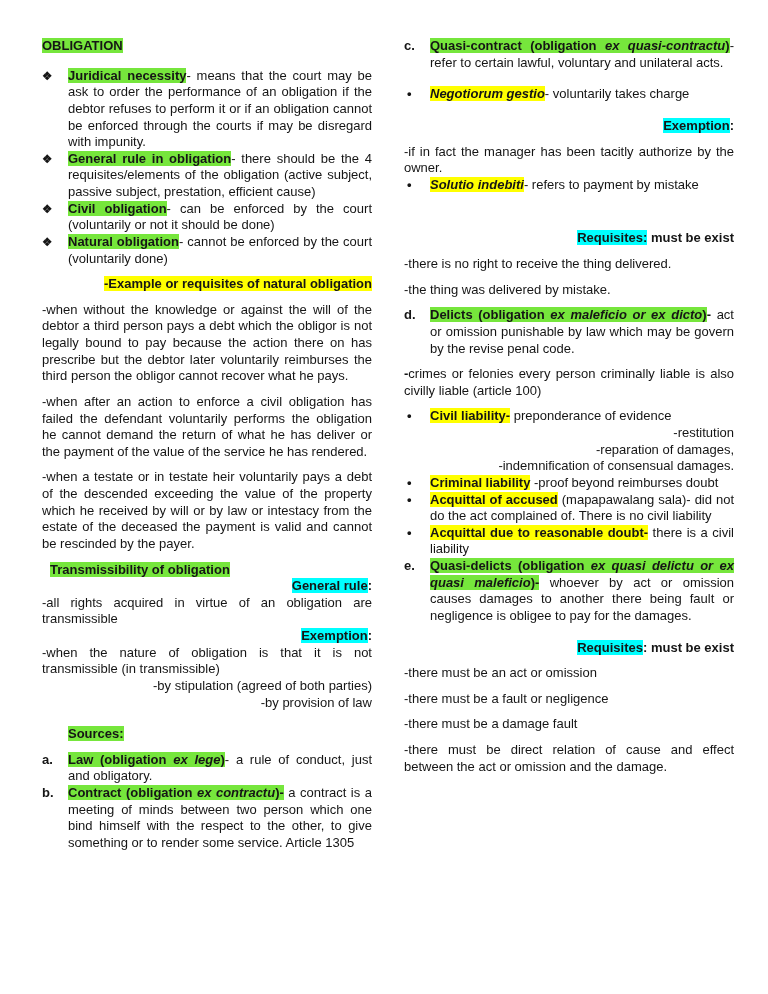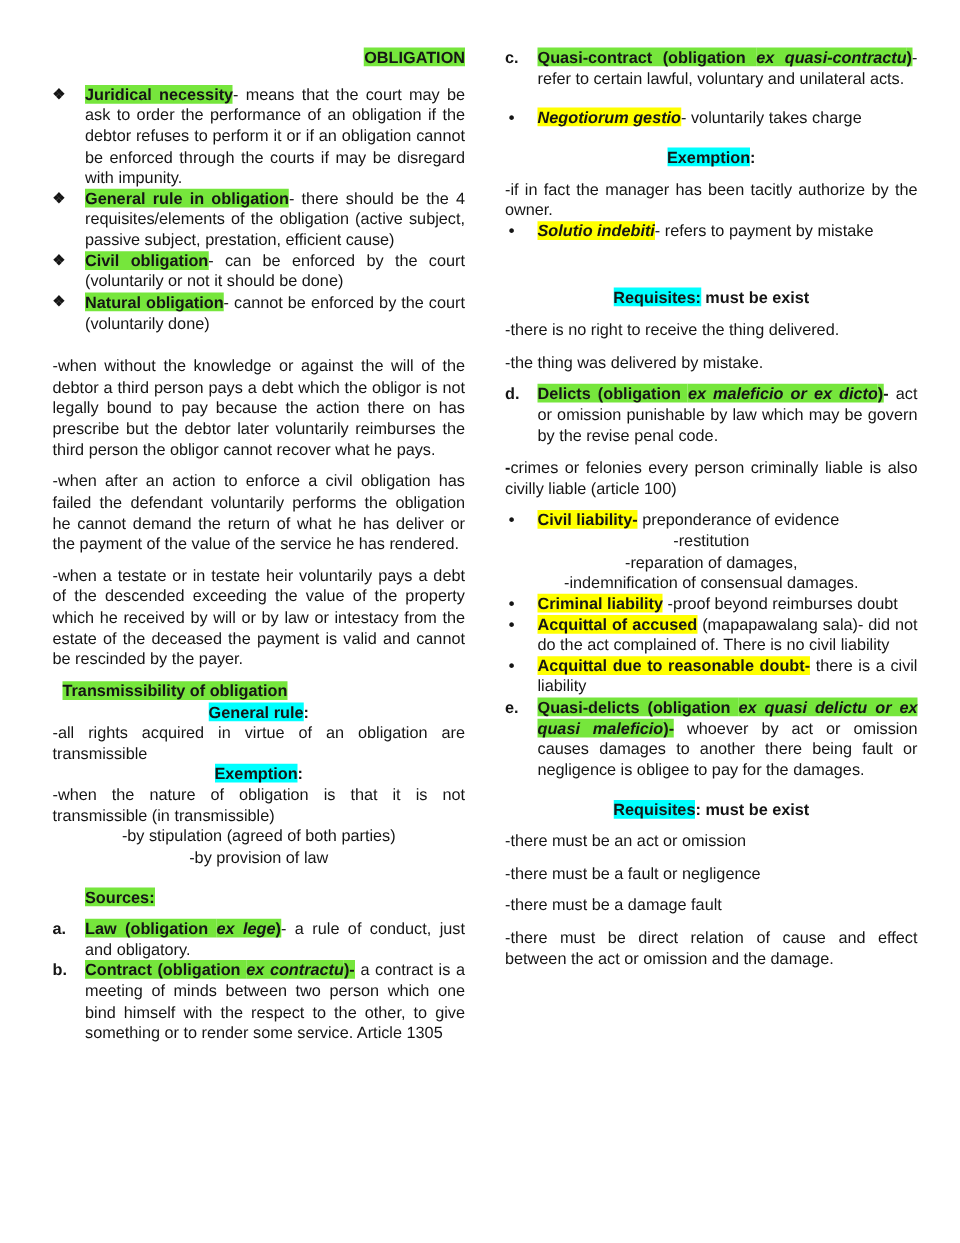--- a/index.html
+++ b/index.html
@@ -17,23 +17,23 @@
     font-family:"Liberation Sans",sans-serif;
     font-size:13px;
     line-height:1.28;
     color:var(--ink);
     overflow:hidden;
   }
   .col{position:absolute;top:38px;width:330px;}
   #col-left{left:42px;}
   #col-right{left:404px;}
 
-  .title{text-align:right;margin-bottom:13px;}
+  .title{text-align:left;margin-bottom:13px;}
   .p0{text-align:justify;}
-  .line{text-align:center;}
+  .line{text-align:right;}
   .line-i1{padding-left:8px;}
   .line-i2{padding-left:26px;}
 
   .li{display:flex;align-items:flex-start;}
   .li .marker{flex:0 0 26px;font-weight:700;}
   .li.diamond .marker{font-size:11.5px;padding-top:1px;}
   .li.dot .marker{padding-left:3px;}
   .li .content{flex:1;text-align:justify;}
 
   .sp-s{height:9px;}
@@ -63,20 +63,21 @@
       </div>
       <div class="li diamond">
         <span class="marker">❖</span>
         <div class="content"><span class="s-g">Civil obligation</span><span>- can be enforced by the court (voluntarily or not it should be done)</span></div>
       </div>
       <div class="li diamond">
         <span class="marker">❖</span>
         <div class="content"><span class="s-g">Natural obligation</span><span>- cannot be enforced by the court (voluntarily done)</span></div>
       </div>
       <div class="sp-s"></div>
+      <div class="line"><span class="s-y">-Example or requisites of natural obligation</span></div>
       <div class="sp-s"></div>
       <div class="p0"><span>-when without the knowledge or against the will of the debtor a third person pays a debt which the obligor is not legally bound to pay because the action there on has prescribe but the debtor later voluntarily reimburses the third person the obligor cannot recover what he pays.</span></div>
       <div class="sp-s"></div>
       <div class="p0"><span>-when after an action to enforce a civil obligation has failed the defendant voluntarily performs the obligation he cannot demand the return of what he has deliver or the payment of the value of the service he has rendered.</span></div>
       <div class="sp-s"></div>
       <div class="p0"><span>-when a testate or in testate heir voluntarily pays a debt of the descended exceeding the value of the property which he received by will or by law or intestacy from the estate of the deceased the payment is valid and cannot be rescinded by the payer.</span></div>
       <div class="sp-s"></div>
       <div class="line-i1"><span class="s-g">Transmissibility of obligation</span></div>
       <div class="line"><span class="s-c">General rule</span><span class="s-b">:</span></div>
       <div class="p0"><span>-all rights acquired in virtue of an obligation are transmissible</span></div>

